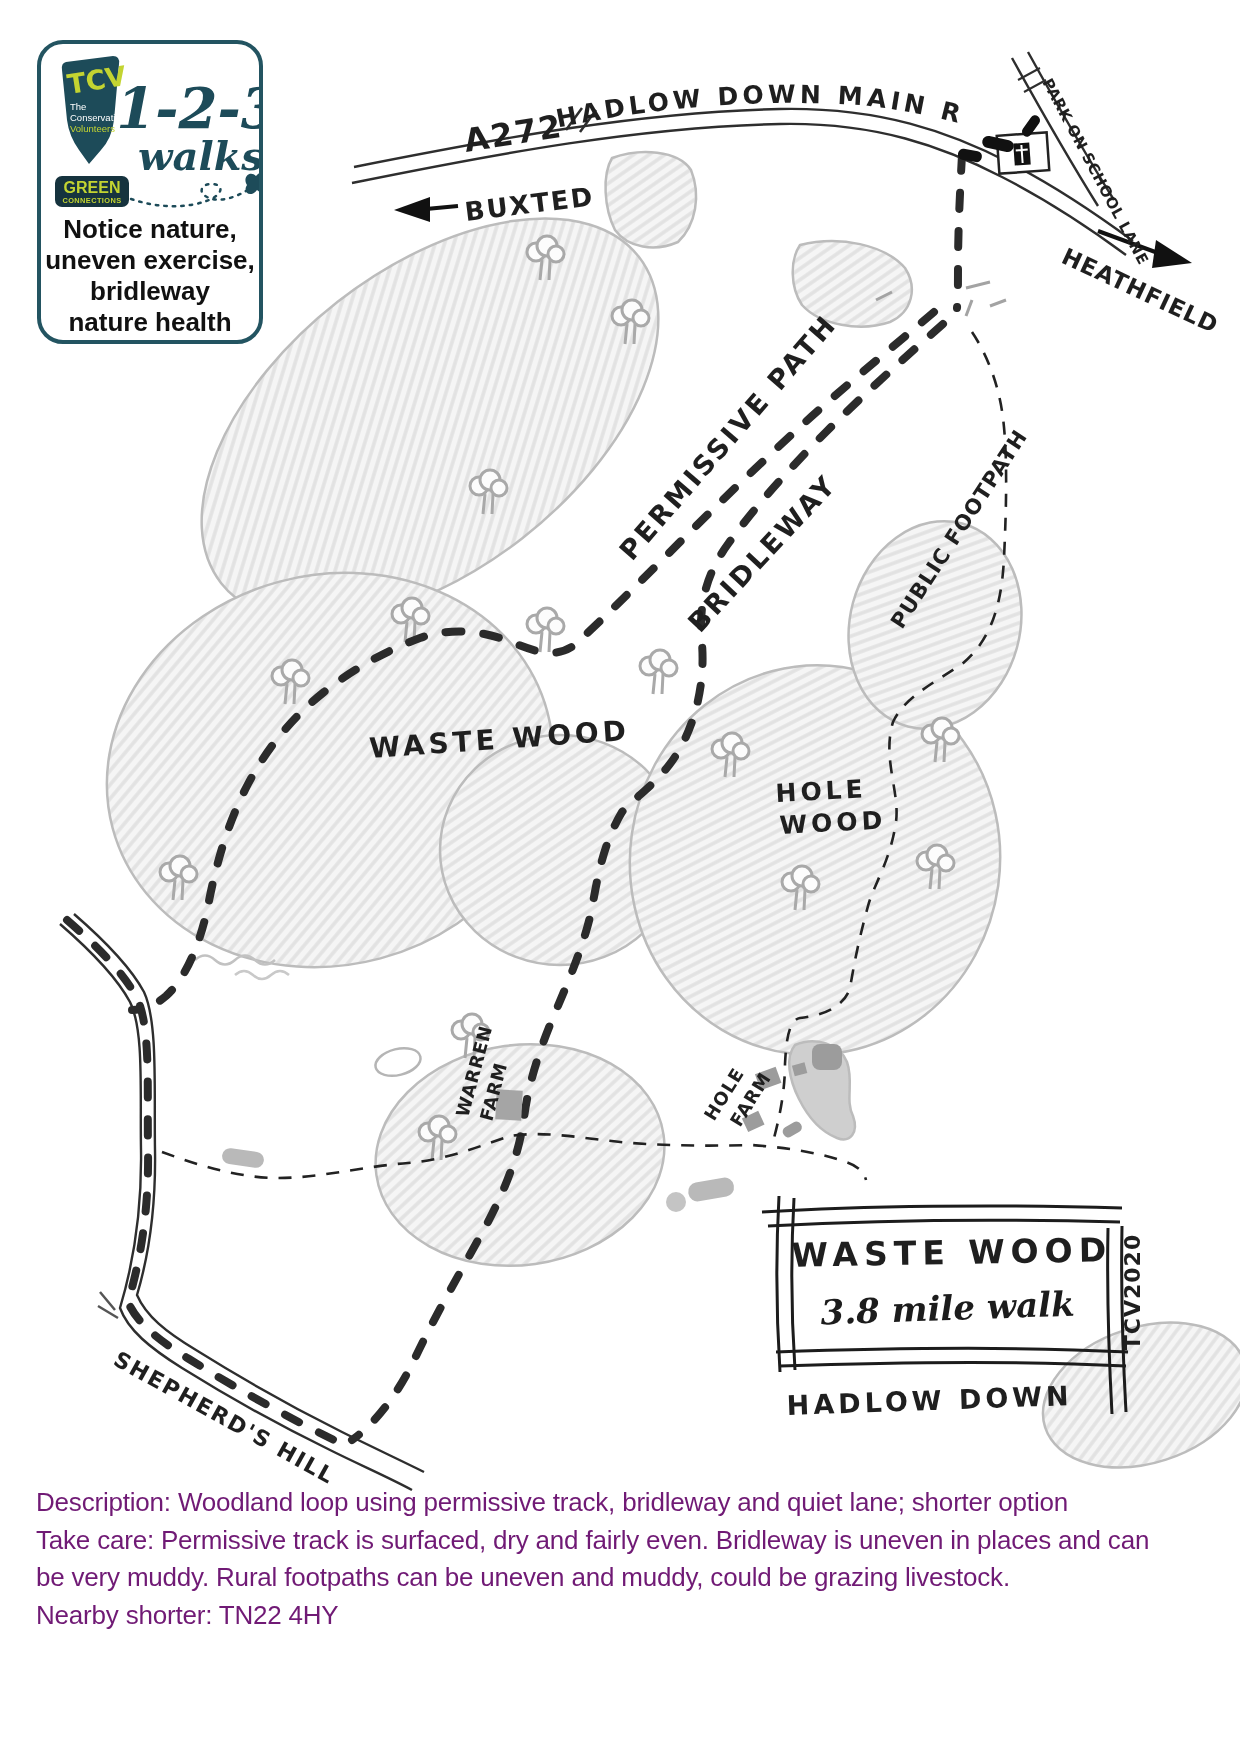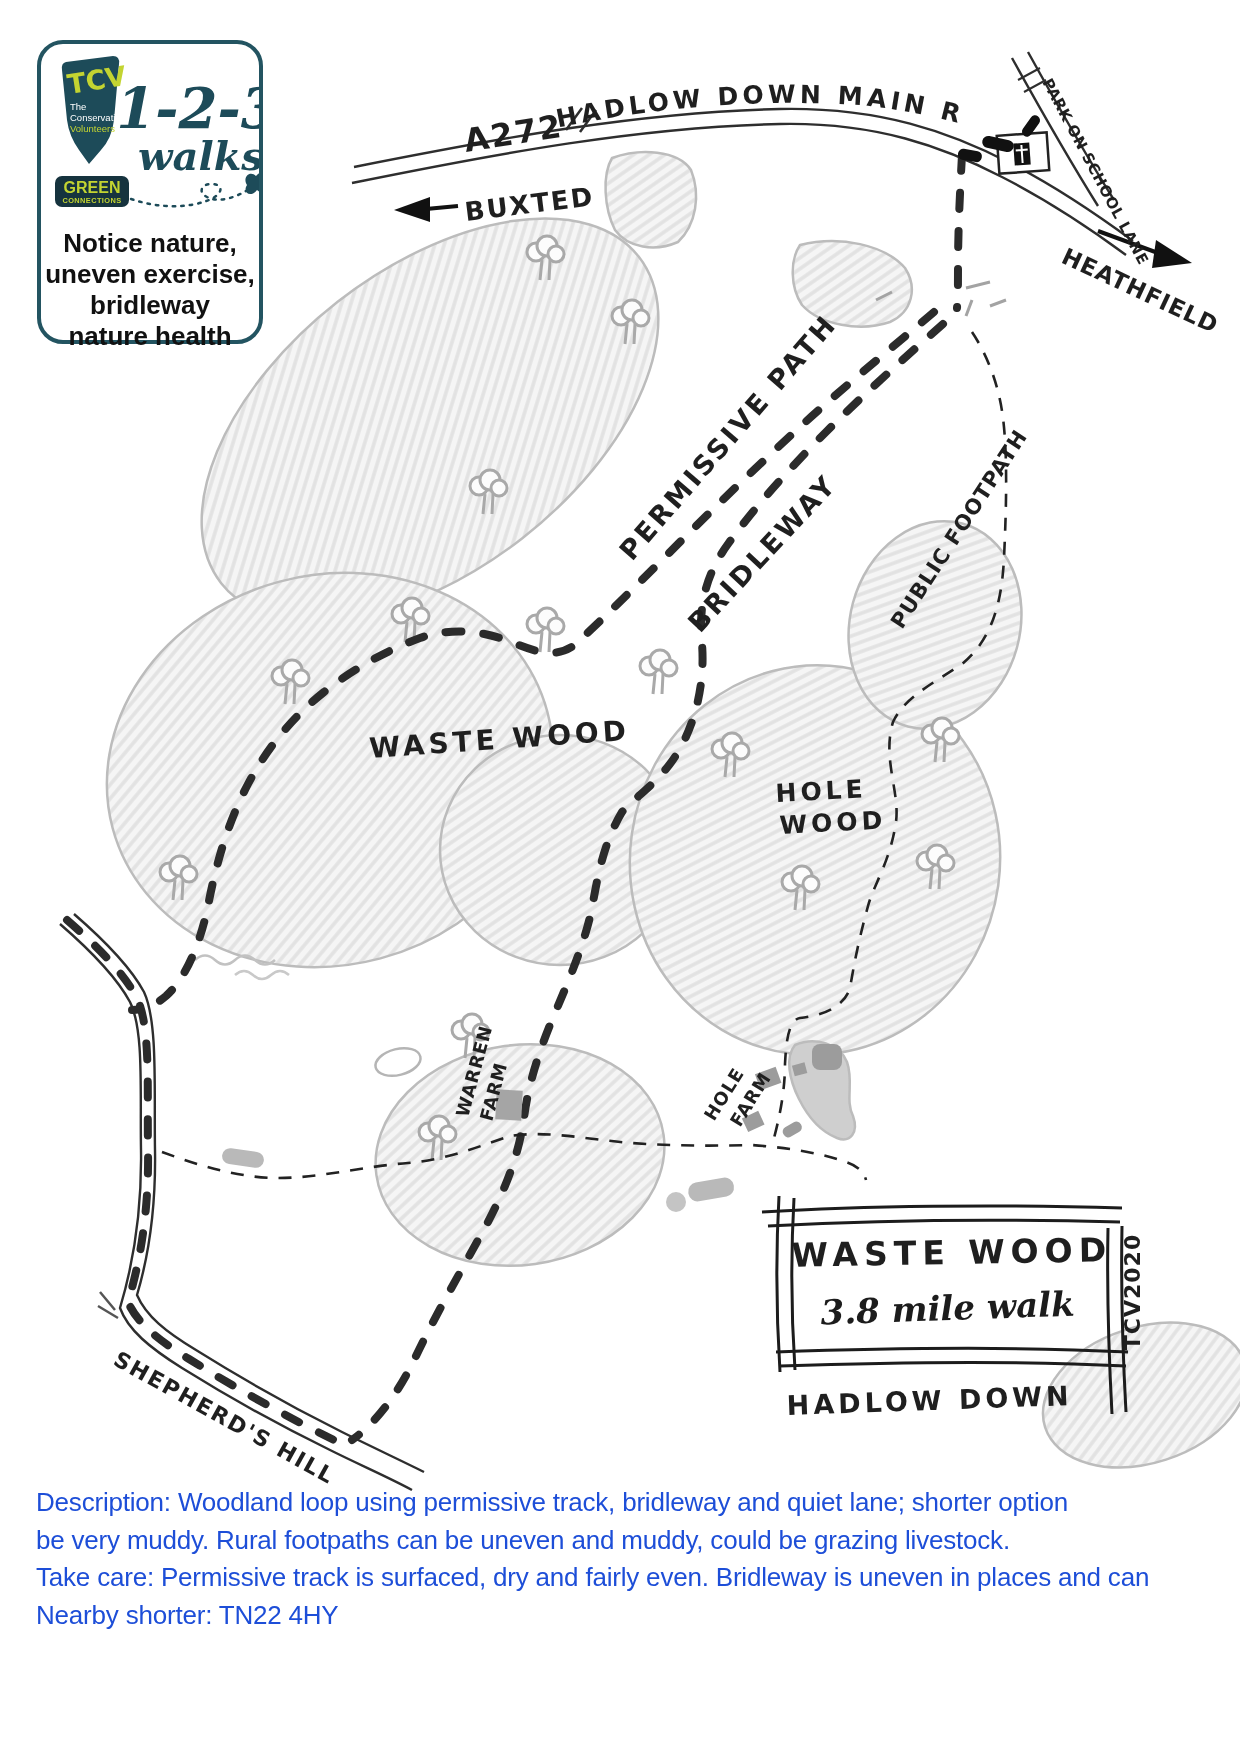--- a/index.html
+++ b/index.html
@@ -3,25 +3,25 @@
 <meta charset="utf-8">
 <style>
   html,body{margin:0;padding:0;background:#fff;}
   .canvas{position:relative;width:1240px;height:1754px;background:#ffffff;overflow:hidden;
           font-family:"Liberation Sans",sans-serif;color:#1b1b1b;}
   .map-svg{position:absolute;left:0;top:0;z-index:1;}
   
   .logo-box{position:absolute;left:37px;top:40px;width:226px;height:304px;background:#fff;
             border:4px solid #235461;border-radius:26px;box-sizing:border-box;z-index:3;}
   .logo-art{display:block;margin:2px 0 0 0;}
-  .slogan{margin-top:16px;text-align:center;font-weight:bold;font-size:26px;line-height:31px;
+  .slogan{margin-top:2px;text-align:center;font-weight:bold;font-size:26px;line-height:31px;
           font-family:"Liberation Sans",sans-serif;color:#111;}
   
   .footer{position:absolute;left:36px;top:1484px;width:1180px;z-index:2;
-          font-size:26px;line-height:37.5px;color:#1d4ed8;letter-spacing:-0.2px;
+          font-size:26px;line-height:37.5px;color:#701a75;letter-spacing:-0.2px;
           font-family:"Liberation Sans",sans-serif;}
   .footer div{white-space:nowrap;}
   
   .mlabel{fill:#1f1f1f;font-family:"DejaVu Sans",sans-serif;font-weight:600;}
   .script{font-family:"DejaVu Serif",serif;font-style:italic;font-weight:bold;}
 </style>
 </head>
 <body>
 
 <div class="canvas">
@@ -183,18 +183,18 @@
     <div class="slogan">
       <div>Notice nature,</div>
       <div>uneven exercise,</div>
       <div>bridleway</div>
       <div>nature health</div>
     </div>
   </div>
 
   <div class="footer">
     <div>Description: Woodland loop using permissive track, bridleway and quiet lane; shorter option</div>
+    <div>Take care: Permissive track is surfaced, dry and fairly even. Bridleway is uneven in places and can</div>
     <div>be very muddy. Rural footpaths can be uneven and muddy, could be grazing livestock.</div>
-    <div>Take care: Permissive track is surfaced, dry and fairly even. Bridleway is uneven in places and can</div>
     <div>Nearby shorter: TN22 4HY</div>
   </div>
 
 </div>
 
 </body></html>

